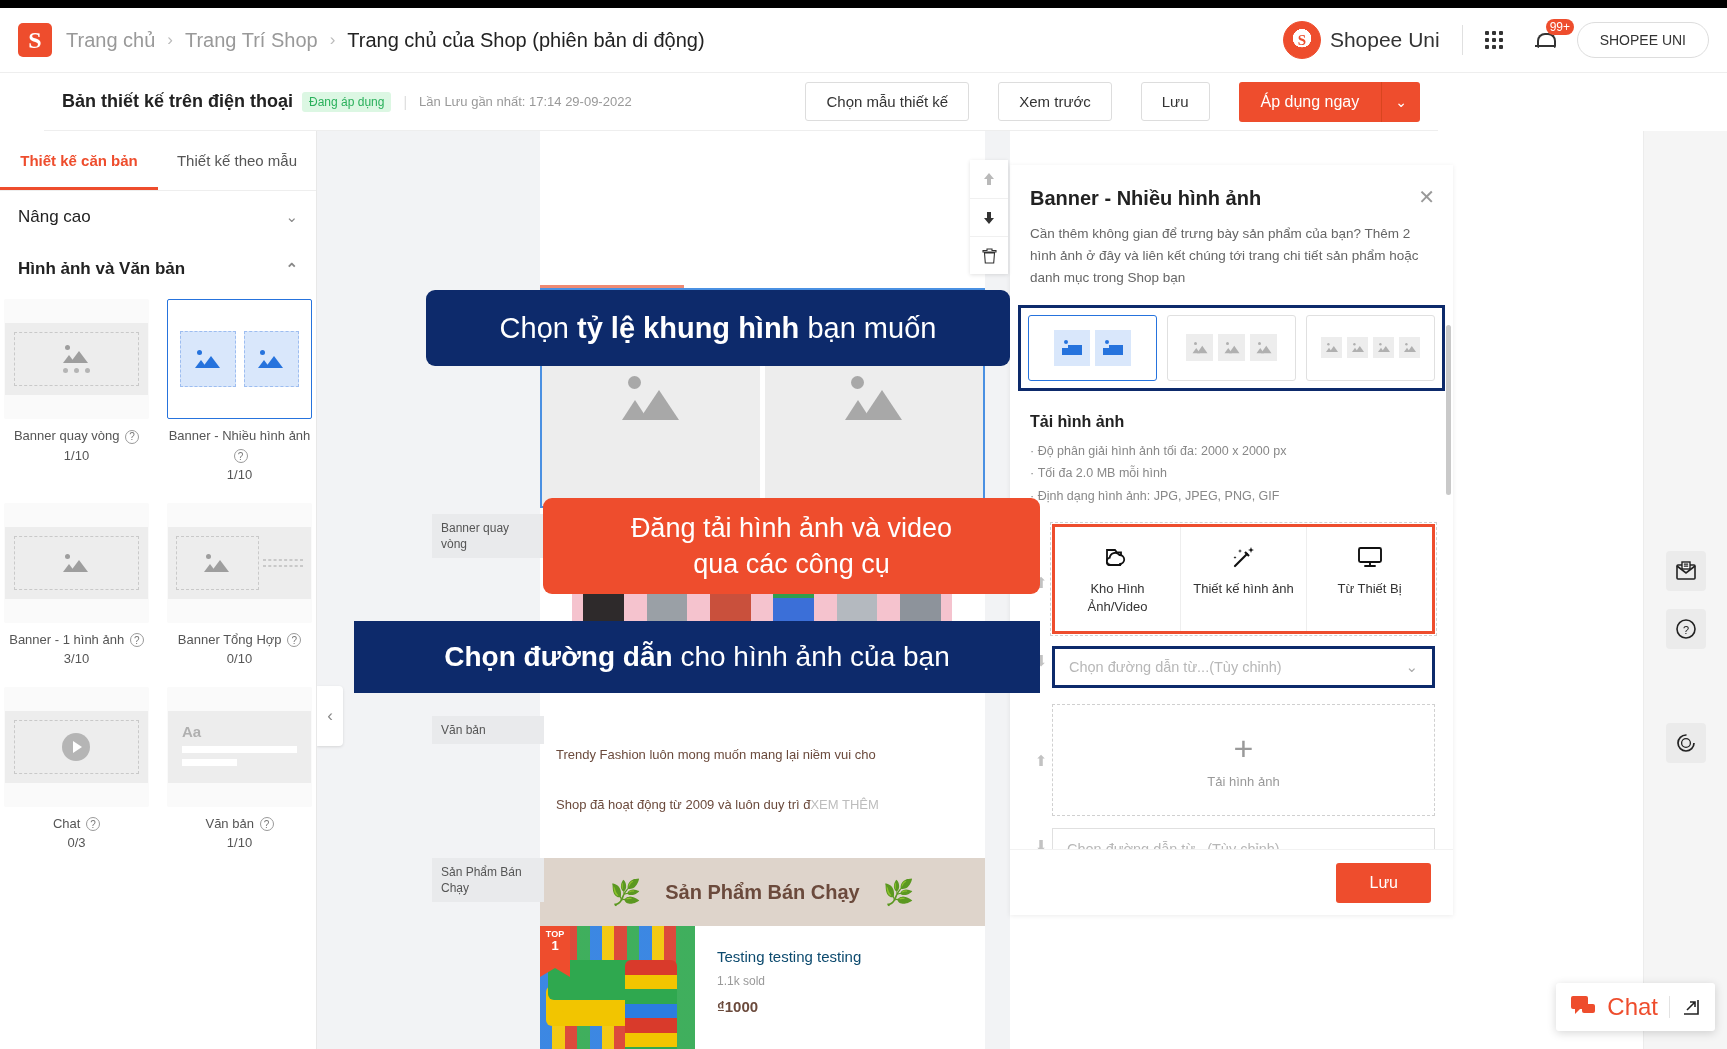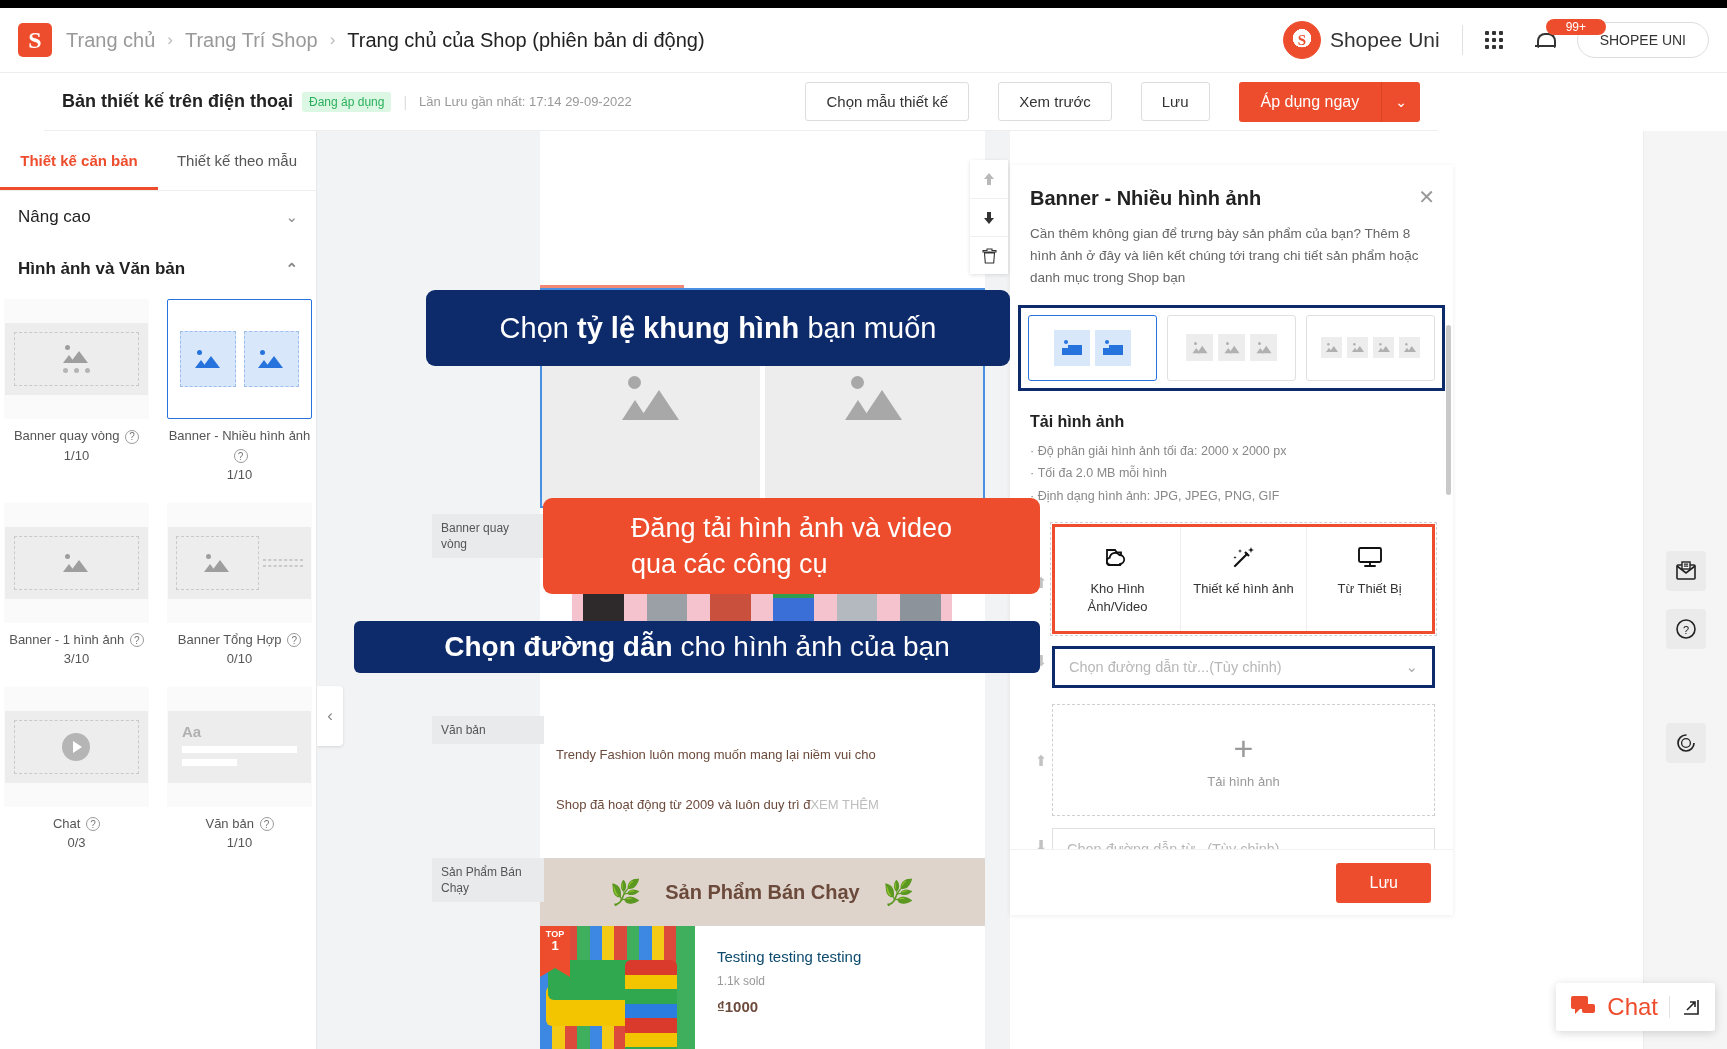--- a/index.html
+++ b/index.html
@@ -50,21 +50,21 @@
   .bell { width:20px; height:22px; position:relative; }
   .bell:before {
     content:""; position:absolute; left:2px; top:4px; width:15px; height:13px;
     border:2px solid #333; border-radius:8px 8px 2px 2px; border-bottom:none;
   }
   .bell:after {
     content:""; position:absolute; left:0; bottom:4px; width:19px; height:2px; background:#333;
   }
   .badge {
     position:absolute; top:-10px; left:11px; background:#ee4d2d; color:#fff;
-    font-size:12px; border-radius:10px; padding:1px 20px; font-weight:500;
+    font-size:12px; border-radius:10px; padding:1px 4px; font-weight:500;
   }
   .uni-btn {
     margin-left:22px; border:1px solid #ddd; border-radius:20px;
     padding:9px 22px; font-size:14px; color:#333; background:#fff; cursor:pointer;
   }
 
   
   .subhdr {
     position:absolute; left:0; top:73px; width:1394px; height:58px;
     background:#fff; display:flex; align-items:center; padding:0 18px;
@@ -381,34 +381,33 @@
     position:absolute; right:12px; bottom:18px; background:#fff; border-radius:3px;
     box-shadow:0 2px 10px rgba(0,0,0,.16); padding:10px 14px;
     display:flex; align-items:center; gap:11px; z-index:20; cursor:pointer;
   }
   .chat-label { color:#ee4d2d; font-size:24px; }
   .chat-div { width:1px; height:22px; background:#e3e3e3; }
 
   
   .callout {
     position:absolute; color:#fff; z-index:30; display:flex; align-items:center;
-    justify-content:center; text-align:left;
+    justify-content:center; text-align:center;
   }
   .c1 {
     left:426px; top:290px; width:584px; height:76px; background:#0d2a6b;
     border-radius:9px; font-size:29px;
   }
   .c2 {
     left:543px; top:498px; width:497px; height:96px; background:#ee4d2d;
     border-radius:9px; font-size:27px; line-height:1.35;
   }
   .c3 {
-    left:354px; top:621px; width:686px; height:52px; background:#0d2a6b;
+    left:354px; top:621px; width:686px; height:72px; background:#0d2a6b;
     font-size:28px;
-    border-radius:6px;
   }
   .callout b { font-weight:bold; }
 </style>
 </head>
 <body>
 
 <div class="app">
 
   <div class="top-strip"></div>
 
@@ -711,21 +710,21 @@
       <svg width="15" height="16" viewBox="0 0 15 16">
           <path d="M5 1h5v1.5h4V4H1V2.5h4V1zM2.5 5h10l-.8 10H3.3L2.5 5z" fill="none" stroke="#333" stroke-width="1.1"></path>
         </svg>
     </div>
   </div>
 
   <div class="rpanel">
     <div class="rp-head">
       <div class="rp-title">Banner - Nhiều hình ảnh</div>
       <div class="rp-close">✕</div>
-      <div class="rp-desc">Cần thêm không gian để trưng bày sản phẩm của bạn? Thêm 8 hình ảnh ở đây và liên kết chúng tới trang chi tiết sản phẩm hoặc danh mục trong Shop bạn</div>
+      <div class="rp-desc">Cần thêm không gian để trưng bày sản phẩm của bạn? Thêm 2 hình ảnh ở đây và liên kết chúng tới trang chi tiết sản phẩm hoặc danh mục trong Shop bạn</div>
     </div>
 
     <div class="ratio-strip">
       <div class="ratio-opt active">
         <div class="ph" style="width:36px;height:36px">
             <div class="mtn-sm">
               <span class="dot"></span>
               <span class="peak"></span>
               <span class="peak2"></span>
             </div>

